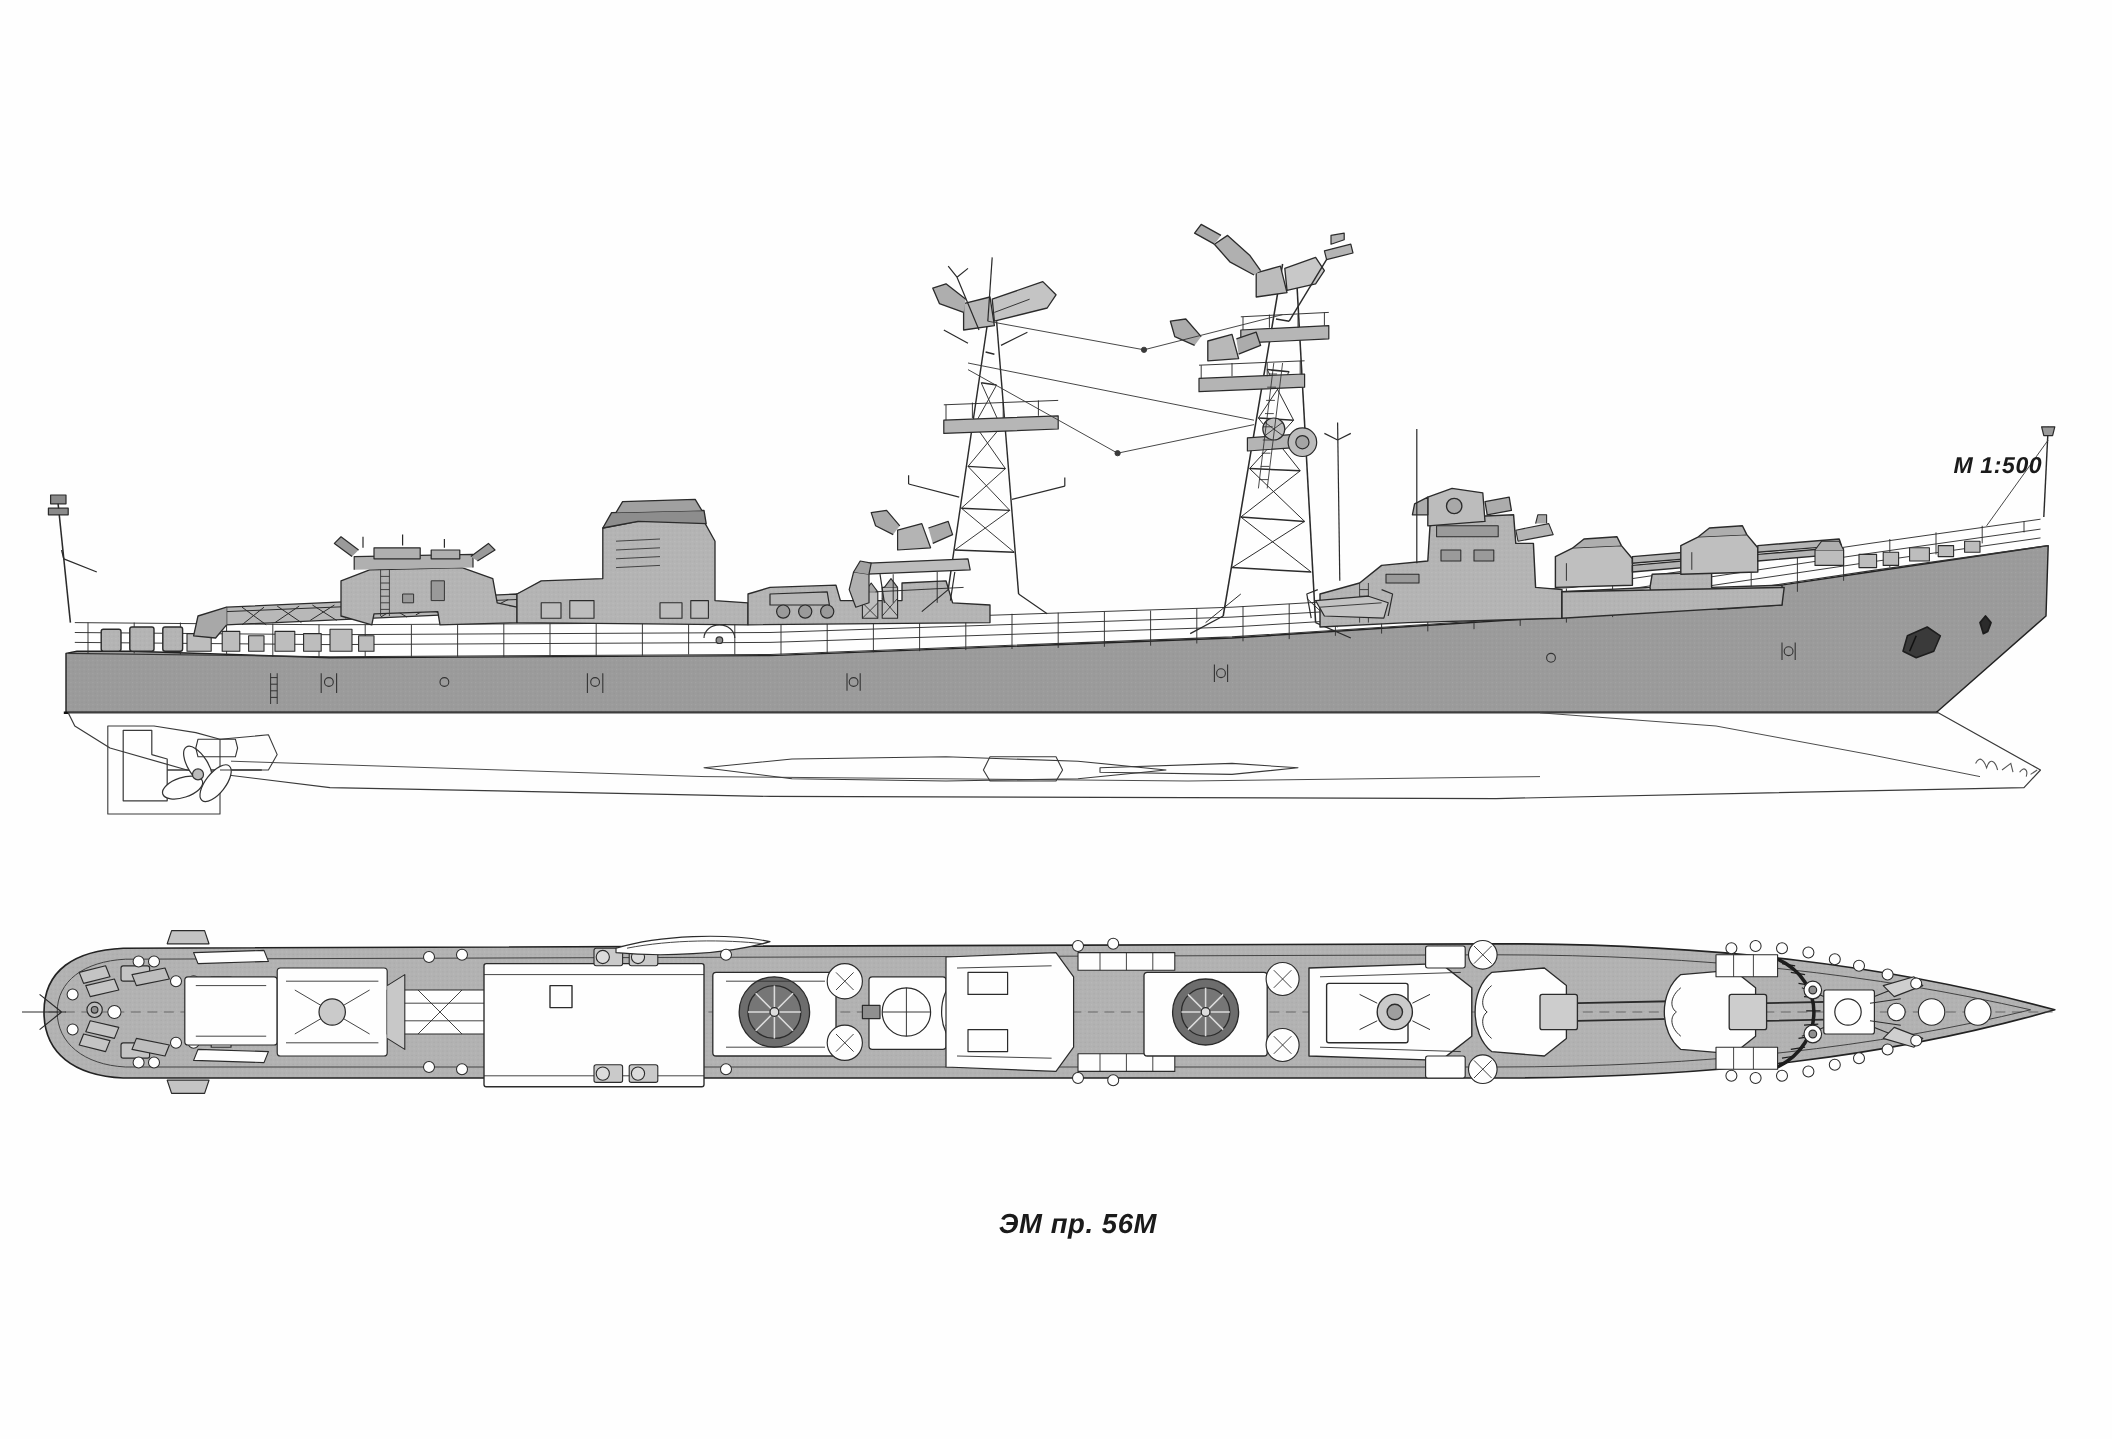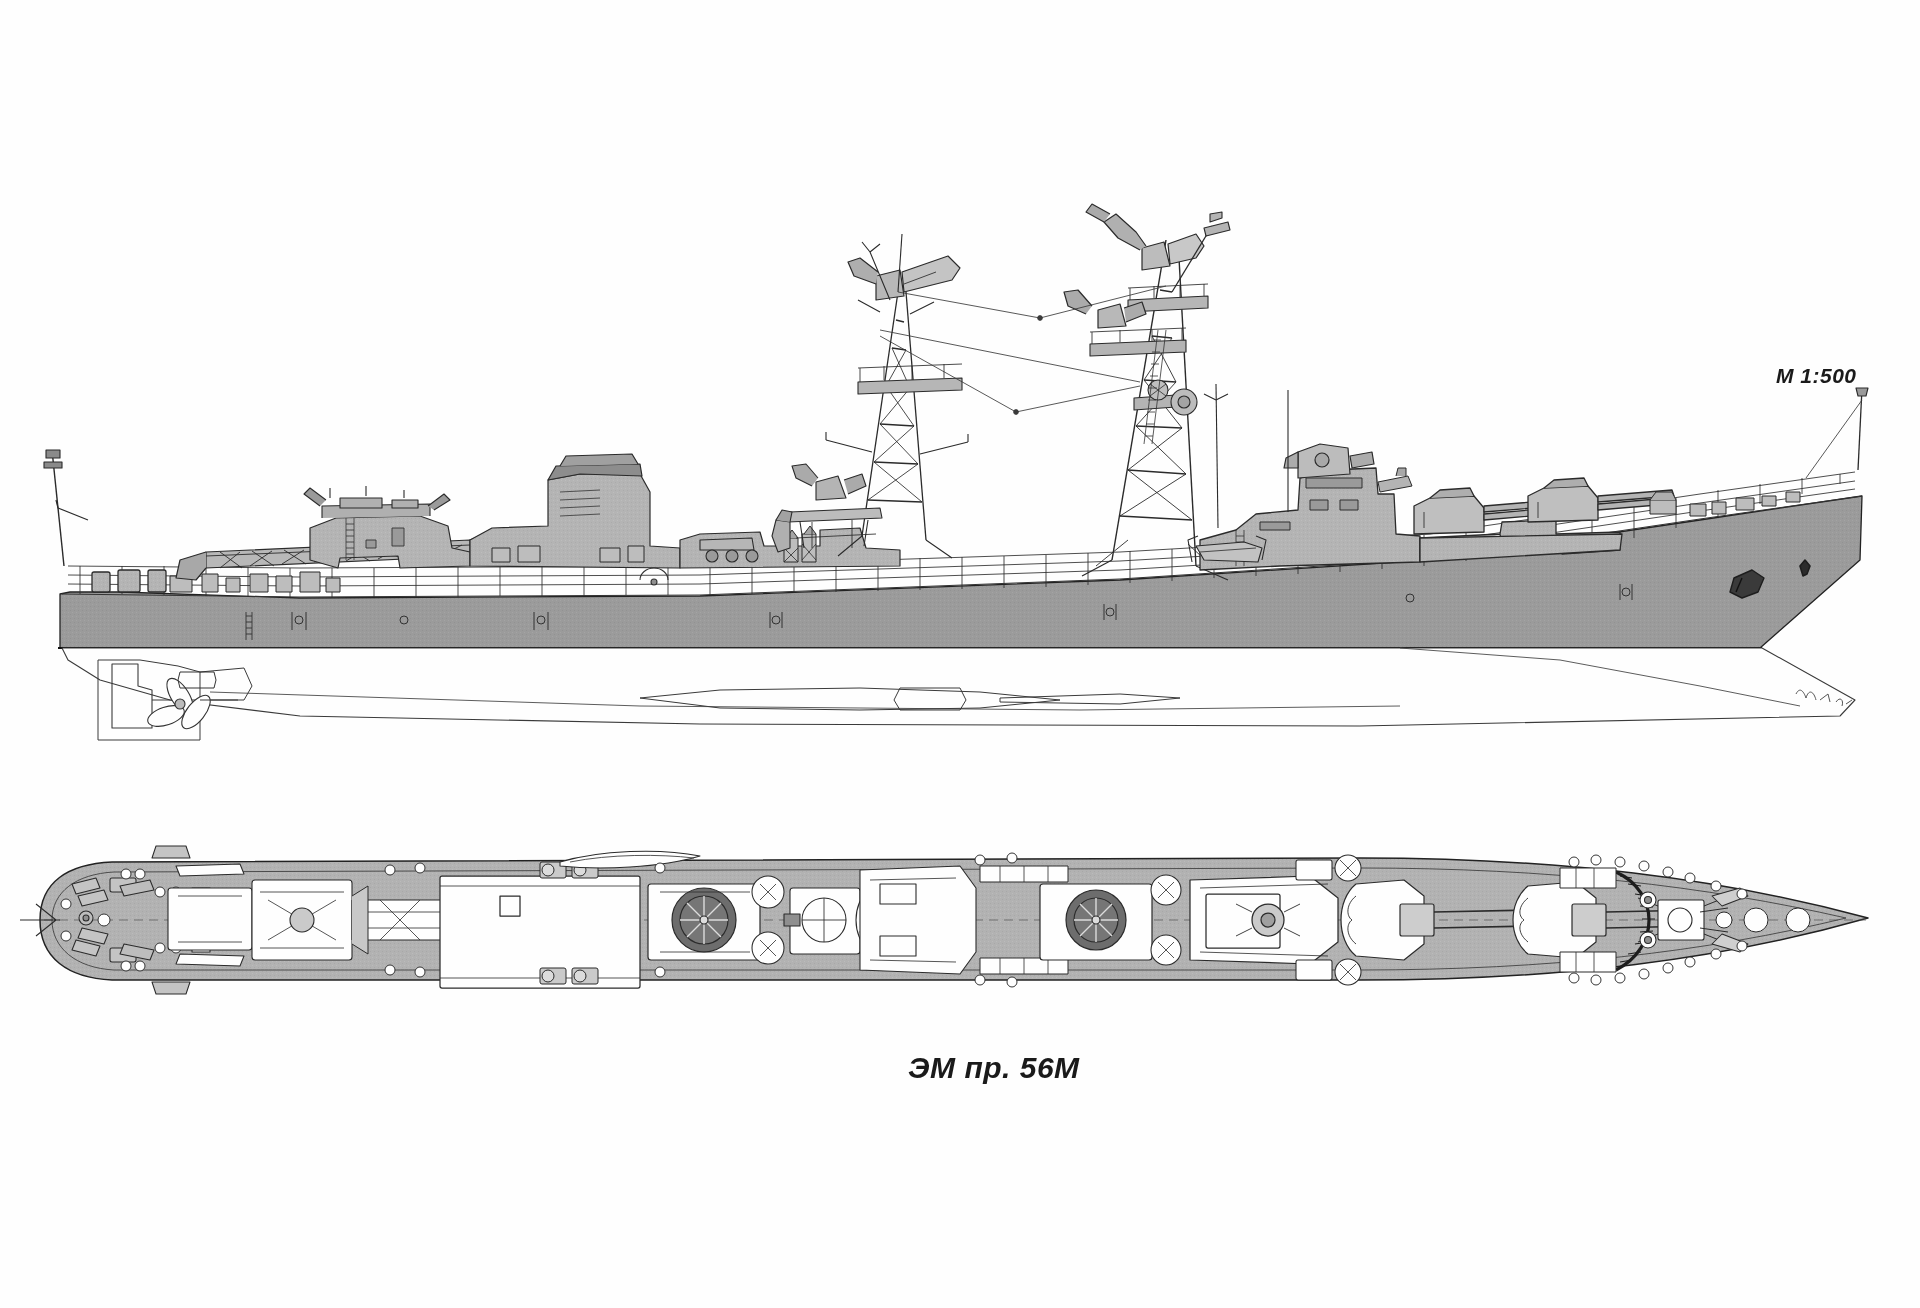--- a/index.html
+++ b/index.html
@@ -1,20 +1,20 @@
 <!DOCTYPE html>
 <html><head>
 <meta charset="utf-8">
 <style>
   html,body{margin:0;padding:0;background:#ffffff;}
   body{width:1920px;height:1308px;overflow:hidden;font-family:"Liberation Sans",sans-serif;}
   #stage{position:relative;width:1920px;height:1308px;background:#fefefe;}
-  .label{position:absolute;font-weight:bold;font-style:italic;color:#1a1a1a;white-space:nowrap;}
+  .label{position:absolute;font-weight:bold;font-style:italic;color:#1a1a1a;white-space:nowrap;margin-top:48px;}
   #scale-label{left:1776px;top:364px;font-size:21px;letter-spacing:.5px;}
-  #caption-label{left:908px;top:1051px;font-size:30px;letter-spacing:.5px;}
+  #caption-label{left:908px;top:1051px;font-size:25px;letter-spacing:.5px;}
   svg{position:absolute;left:0;top:0;}
   .vw{position:absolute;}
 </style>
 </head>
 <body>
 
 <div id="stage">
 
   <svg class="vw" id="side-view" width="1920" height="800" viewBox="0 0 1920 800">
     <defs>

